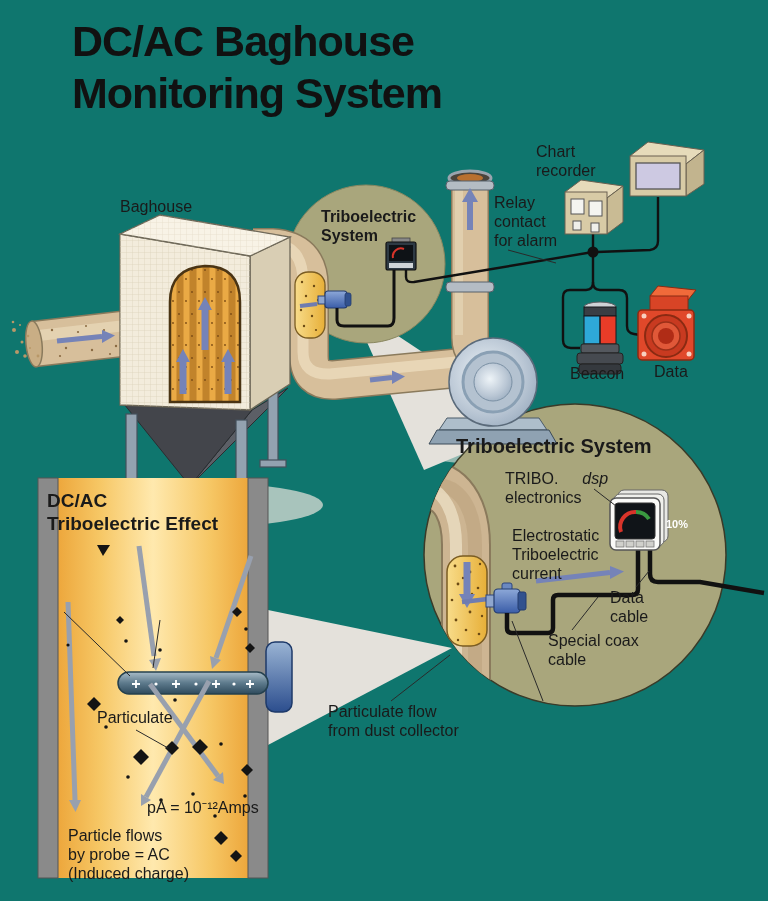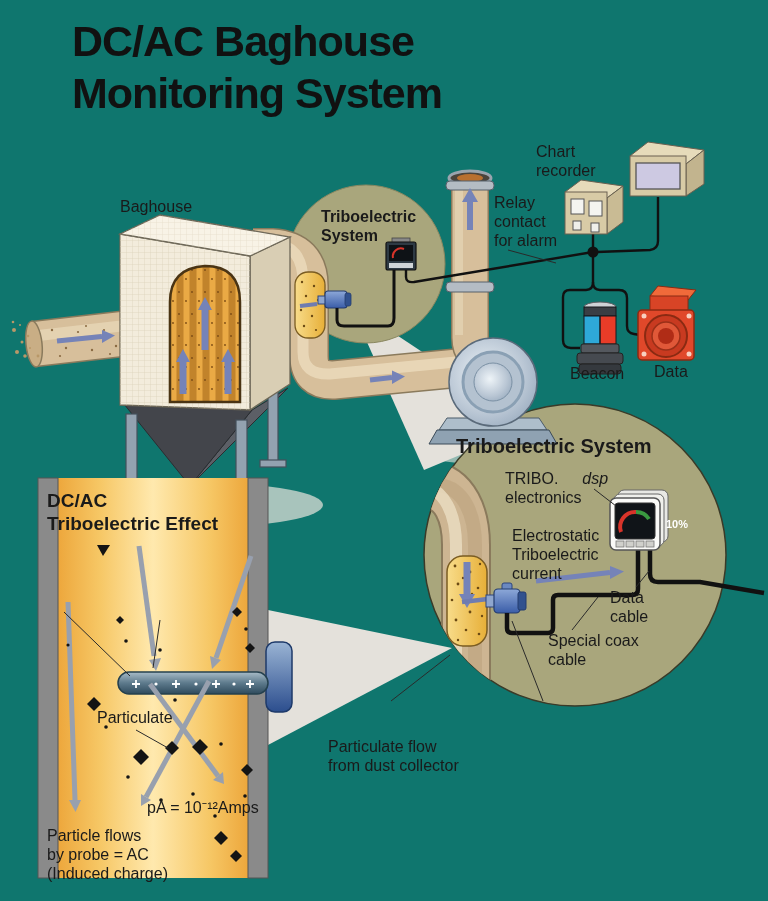--- a/index.html
+++ b/index.html
@@ -399,24 +399,24 @@
 <div class="lbl" style="left:654px;top:362px">Data</div>
 <div class="lbl b" id="big-title" style="left:456px;top:435px">Triboelectric System</div>
 <div class="lbl" style="left:505px;top:469px"><span>TRIBO.</span><span class="it">dsp</span><div>electronics</div></div>
 <div class="lbl" style="left:512px;top:526px">Electrostatic
 Triboelectric
 current</div>
 <div class="lbl" style="left:610px;top:588px">Data
 cable</div>
 <div class="lbl" style="left:548px;top:631px">Special coax
 cable</div>
-<div class="lbl" style="left:328px;top:737px">Particulate flow
+<div class="lbl" style="left:328px;top:702px">Particulate flow
 from dust collector</div>
 <div class="lbl b" id="panel-title" style="left:47px;top:490px">DC/AC
 Triboelectric Effect</div>
 <div class="lbl" style="left:97px;top:708px">Particulate</div>
 <div class="lbl" style="left:147px;top:798px">pA = 10⁻¹²Amps</div>
-<div class="lbl" style="left:47px;top:826px">Particle flows
+<div class="lbl" style="left:68px;top:826px">Particle flows
 by probe = AC
 (Induced charge)</div>
 <div id="gauge-val">10%</div>
 
 </div>
 
 </body></html>

